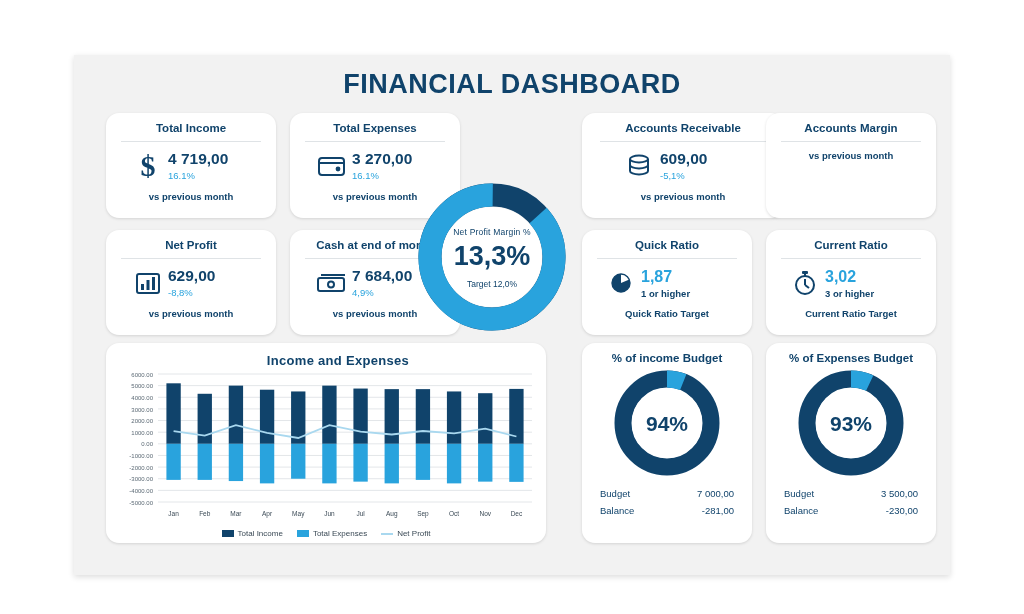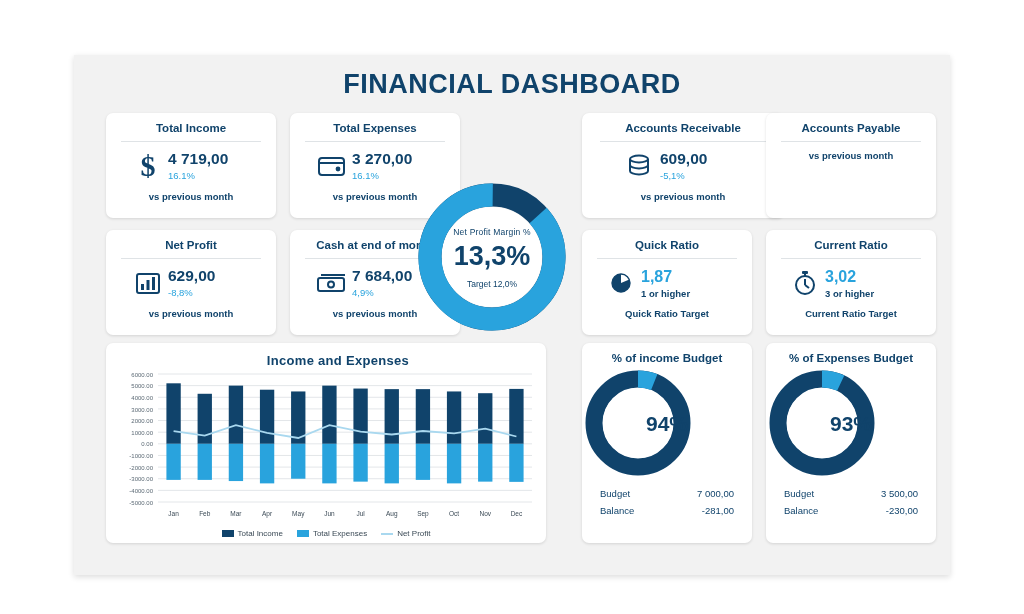--- a/index.html
+++ b/index.html
@@ -33,21 +33,21 @@
     width: 876px;
     text-align: center;
     font-size: 27px;
     font-weight: bold;
     letter-spacing: 0.5px;
     color: #10436b;
   }
   .card {
     position: absolute;
     background: #ffffff;
-    border-radius: 7px;
+    border-radius: 13px;
     box-shadow: 0 1px 3px rgba(0,0,0,0.13);
   }
   .card-title {
     text-align: center;
     font-size: 11.5px;
     font-weight: bold;
     color: #10436b;
     padding-top: 9px;
   }
   .card-sep {
@@ -169,21 +169,21 @@
   .sw { width: 12px; height: 7px; display: inline-block; }
   .sw.line { height: 2px; }
 
   
   .bud-donut-wrap {
     position: relative;
     width: 100%;
     height: 118px;
     display: flex;
     align-items: center;
-    justify-content: flex-start;
+    justify-content: center;
   }
   .bud-pct {
     position: absolute;
     width: 100%;
     text-align: center;
     top: 48px;
     font-size: 21px;
     font-weight: bold;
     color: #10436b;
   }
@@ -254,21 +254,21 @@
         </div>
         <div class="kpi-vals">
           <div class="kpi-value">609,00</div>
           <div class="kpi-delta">-5,1%</div>
         </div>
       </div>
       <div class="kpi-foot">vs previous month</div>
     </div>
 
     <div class="card" style="left:692px;top:58px;width:170px;height:105px;">
-      <div class="card-title">Accounts Payable</div>
+      <div class="card-title">Accounts Margin</div>
       <div class="card-sep"></div>
       <div class="kpi-foot">vs previous month</div>
     </div>
 
     <div class="card" style="left:32px;top:175px;width:170px;height:105px;">
       <div class="card-title">Net Profit</div>
       <div class="card-sep"></div>
       <div class="kpi-row">
         <div class="kpi-icon">
           <svg width="26" height="24" viewBox="0 0 26 24">

